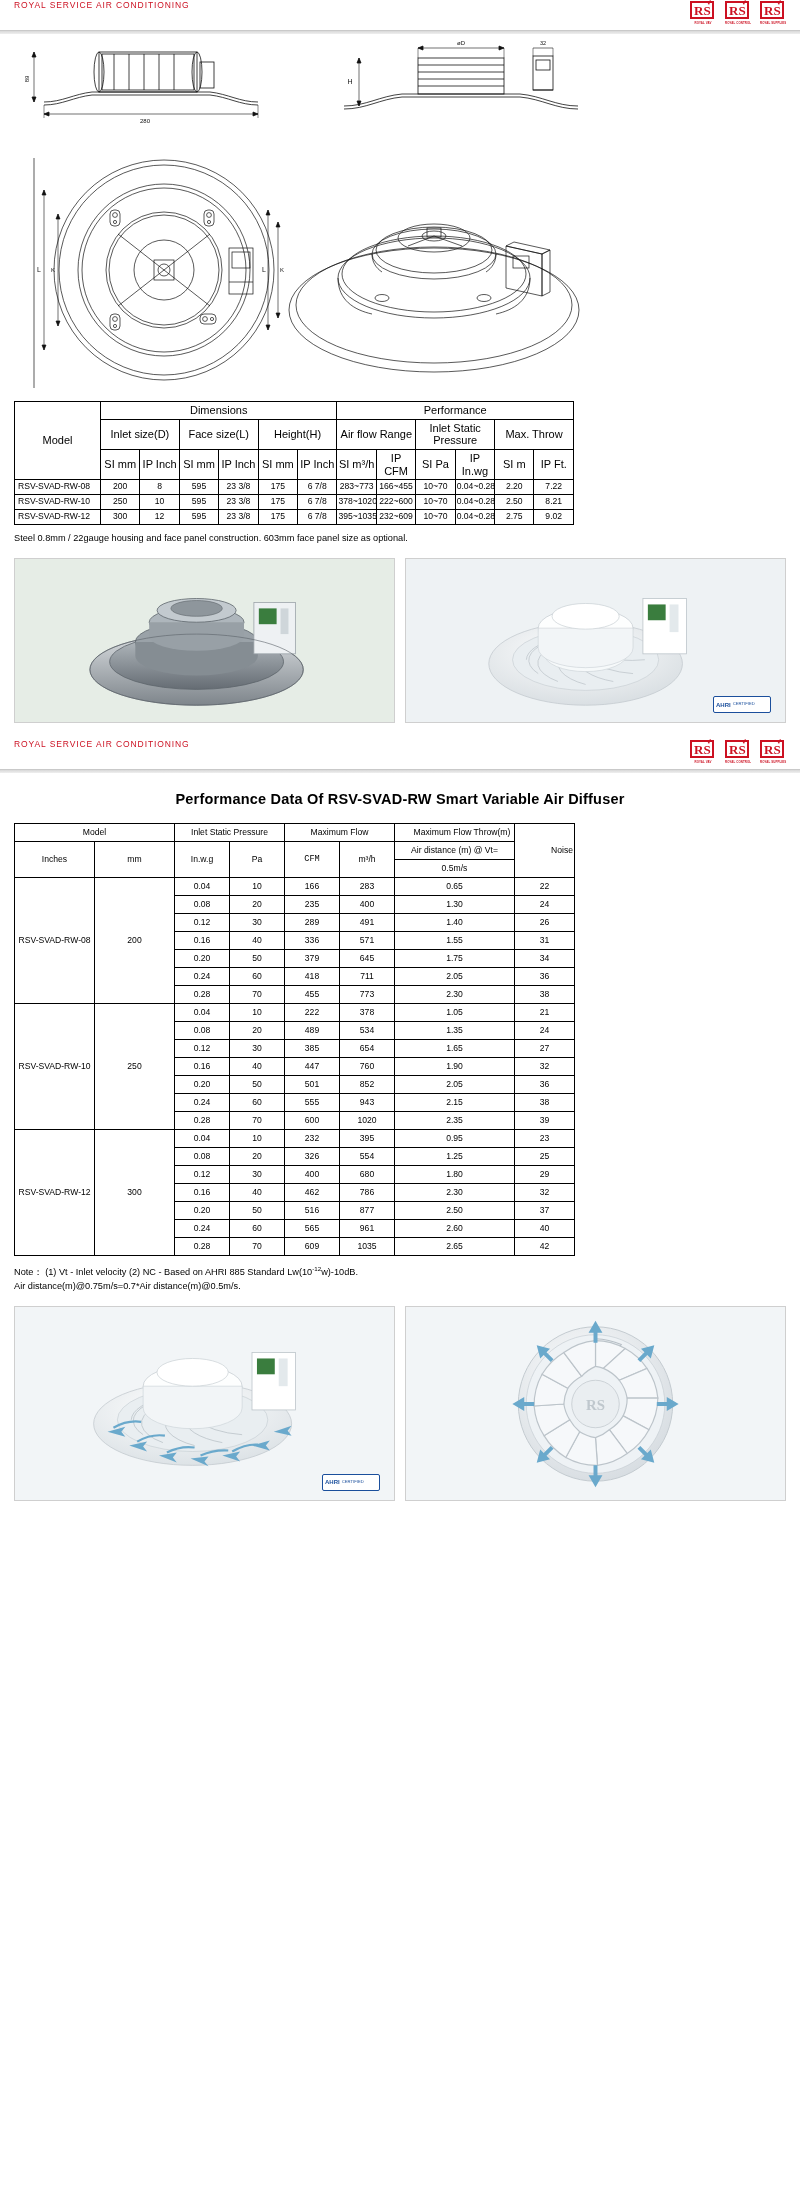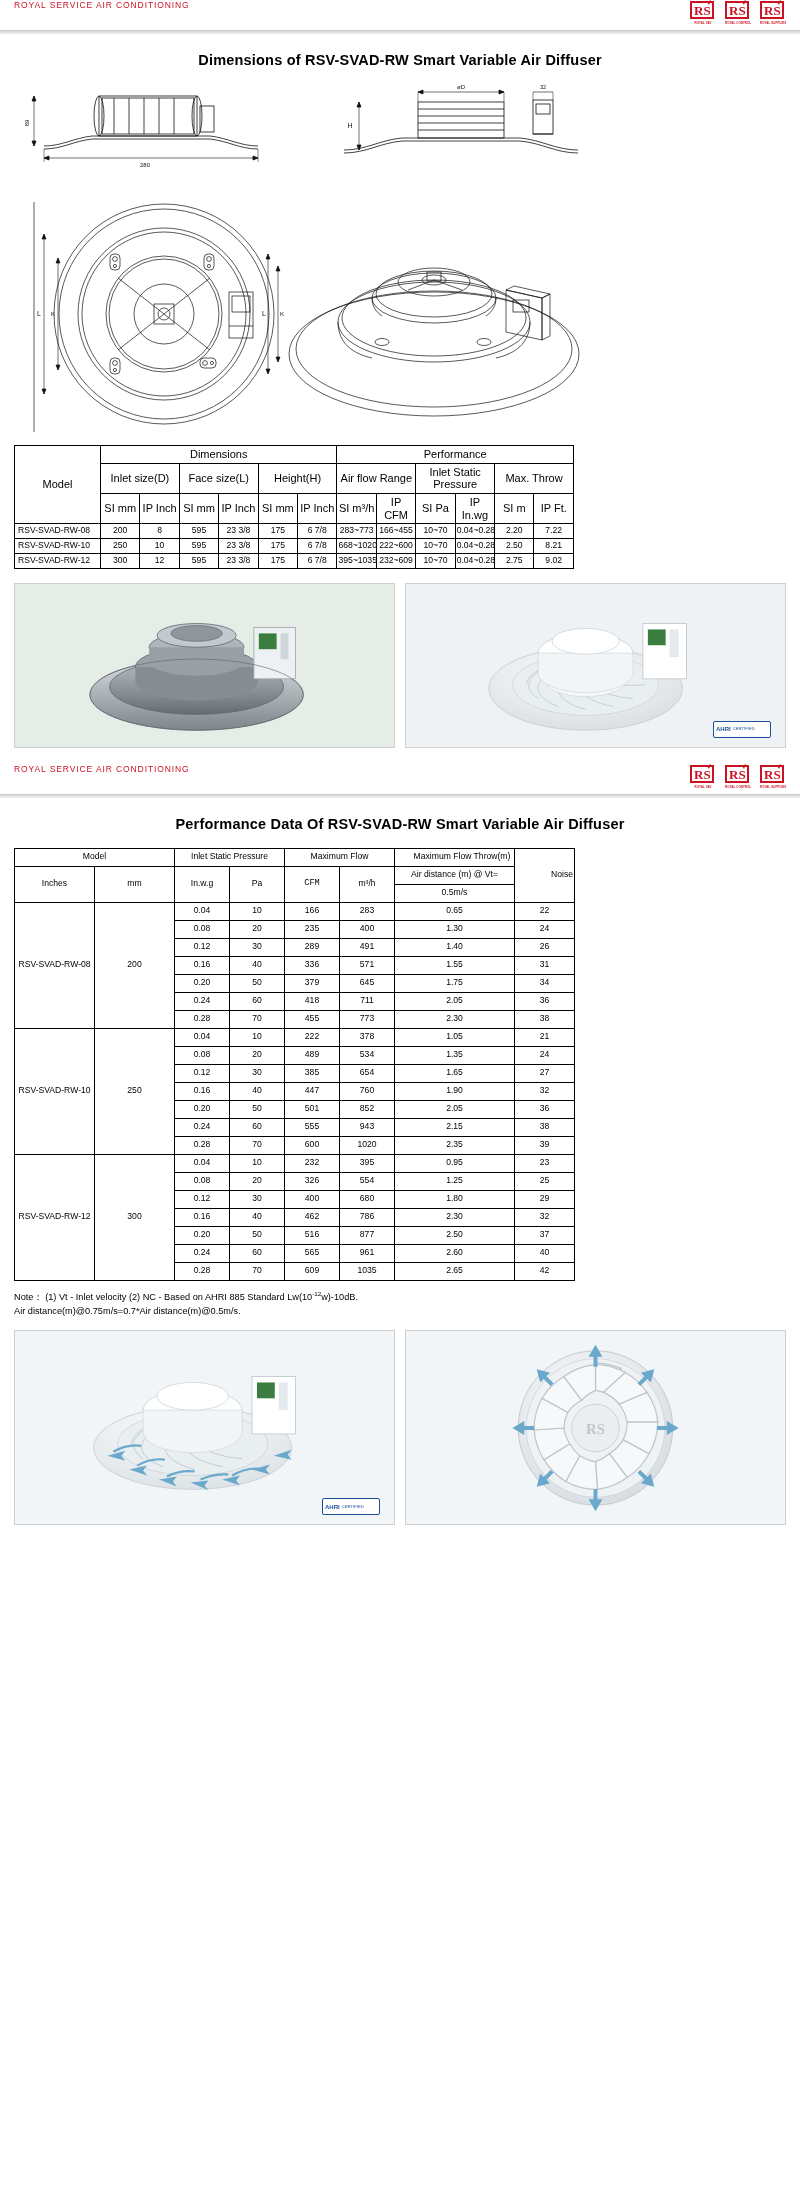--- a/index.html
+++ b/index.html
@@ -159,21 +159,20 @@
           <rect x="1" y="2" width="22" height="16" fill="none" stroke="#cc1122" stroke-width="2"></rect>
           <text x="4" y="15" font-family="Liberation Serif, serif" font-size="13" font-weight="bold" fill="#cc1122">RS</text>
           <path d="M17 2 L21 0 L19 5 Z" fill="#cc1122"></path>
         </svg>
         <div class="logo-cap">ROYAL SUPPLIES</div>
       </div>
     </div>
   </div>
   <div class="rule"></div>
 
-  <div class="sec-title">Dimensions of RSV-SVAD-RW Smart Variable Air Diffuser</div>
 
   <div class="draw-wrap">
     <div class="draw-row1">
       <svg class="draw" width="572" height="110" viewBox="0 0 572 110">
         <g stroke="#111" fill="none" stroke-width="0.8">
 
           <path d="M30 68 C48 68 60 60 78 58 L196 58 C214 60 226 68 244 68"></path>
           <path d="M30 71 C48 71 60 63 78 61 L196 61 C214 63 226 71 244 71"></path>
 
           <rect x="85" y="18" width="98" height="40"></rect>
@@ -377,21 +376,21 @@
         <td>7.22</td>
       </tr>
       <tr>
         <td class="model">RSV-SVAD-RW-10</td>
         <td>250</td>
         <td>10</td>
         <td>595</td>
         <td>23 3/8</td>
         <td>175</td>
         <td>6 7/8</td>
-        <td>668~1020</td>
+        <td>378~1020</td>
         <td>222~600</td>
         <td>10~70</td>
         <td>0.04~0.28</td>
         <td>2.50</td>
         <td>8.21</td>
       </tr>
       <tr>
         <td class="model">RSV-SVAD-RW-12</td>
         <td>300</td>
         <td>12</td>
@@ -402,20 +401,21 @@
         <td>395~1035</td>
         <td>232~609</td>
         <td>10~70</td>
         <td>0.04~0.28</td>
         <td>2.75</td>
         <td>9.02</td>
       </tr>
     </tbody>
   </table>
 
+  <div class="note">Steel 0.8mm / 22gauge housing and face panel construction. 603mm face panel size as optional.</div>
 
   <div class="photos">
     <div class="photo left">
       <svg width="100%" height="100%" viewBox="0 0 276 165" preserveAspectRatio="xMidYMid meet">
         <defs>
           <linearGradient id="mg1" x1="0" y1="0" x2="0" y2="1">
             <stop offset="0%" stop-color="#d9dde0"></stop>
               <stop offset="100%" stop-color="#7e858b"></stop>
           </linearGradient>
           <linearGradient id="mg2" x1="0" y1="0" x2="0" y2="1">

